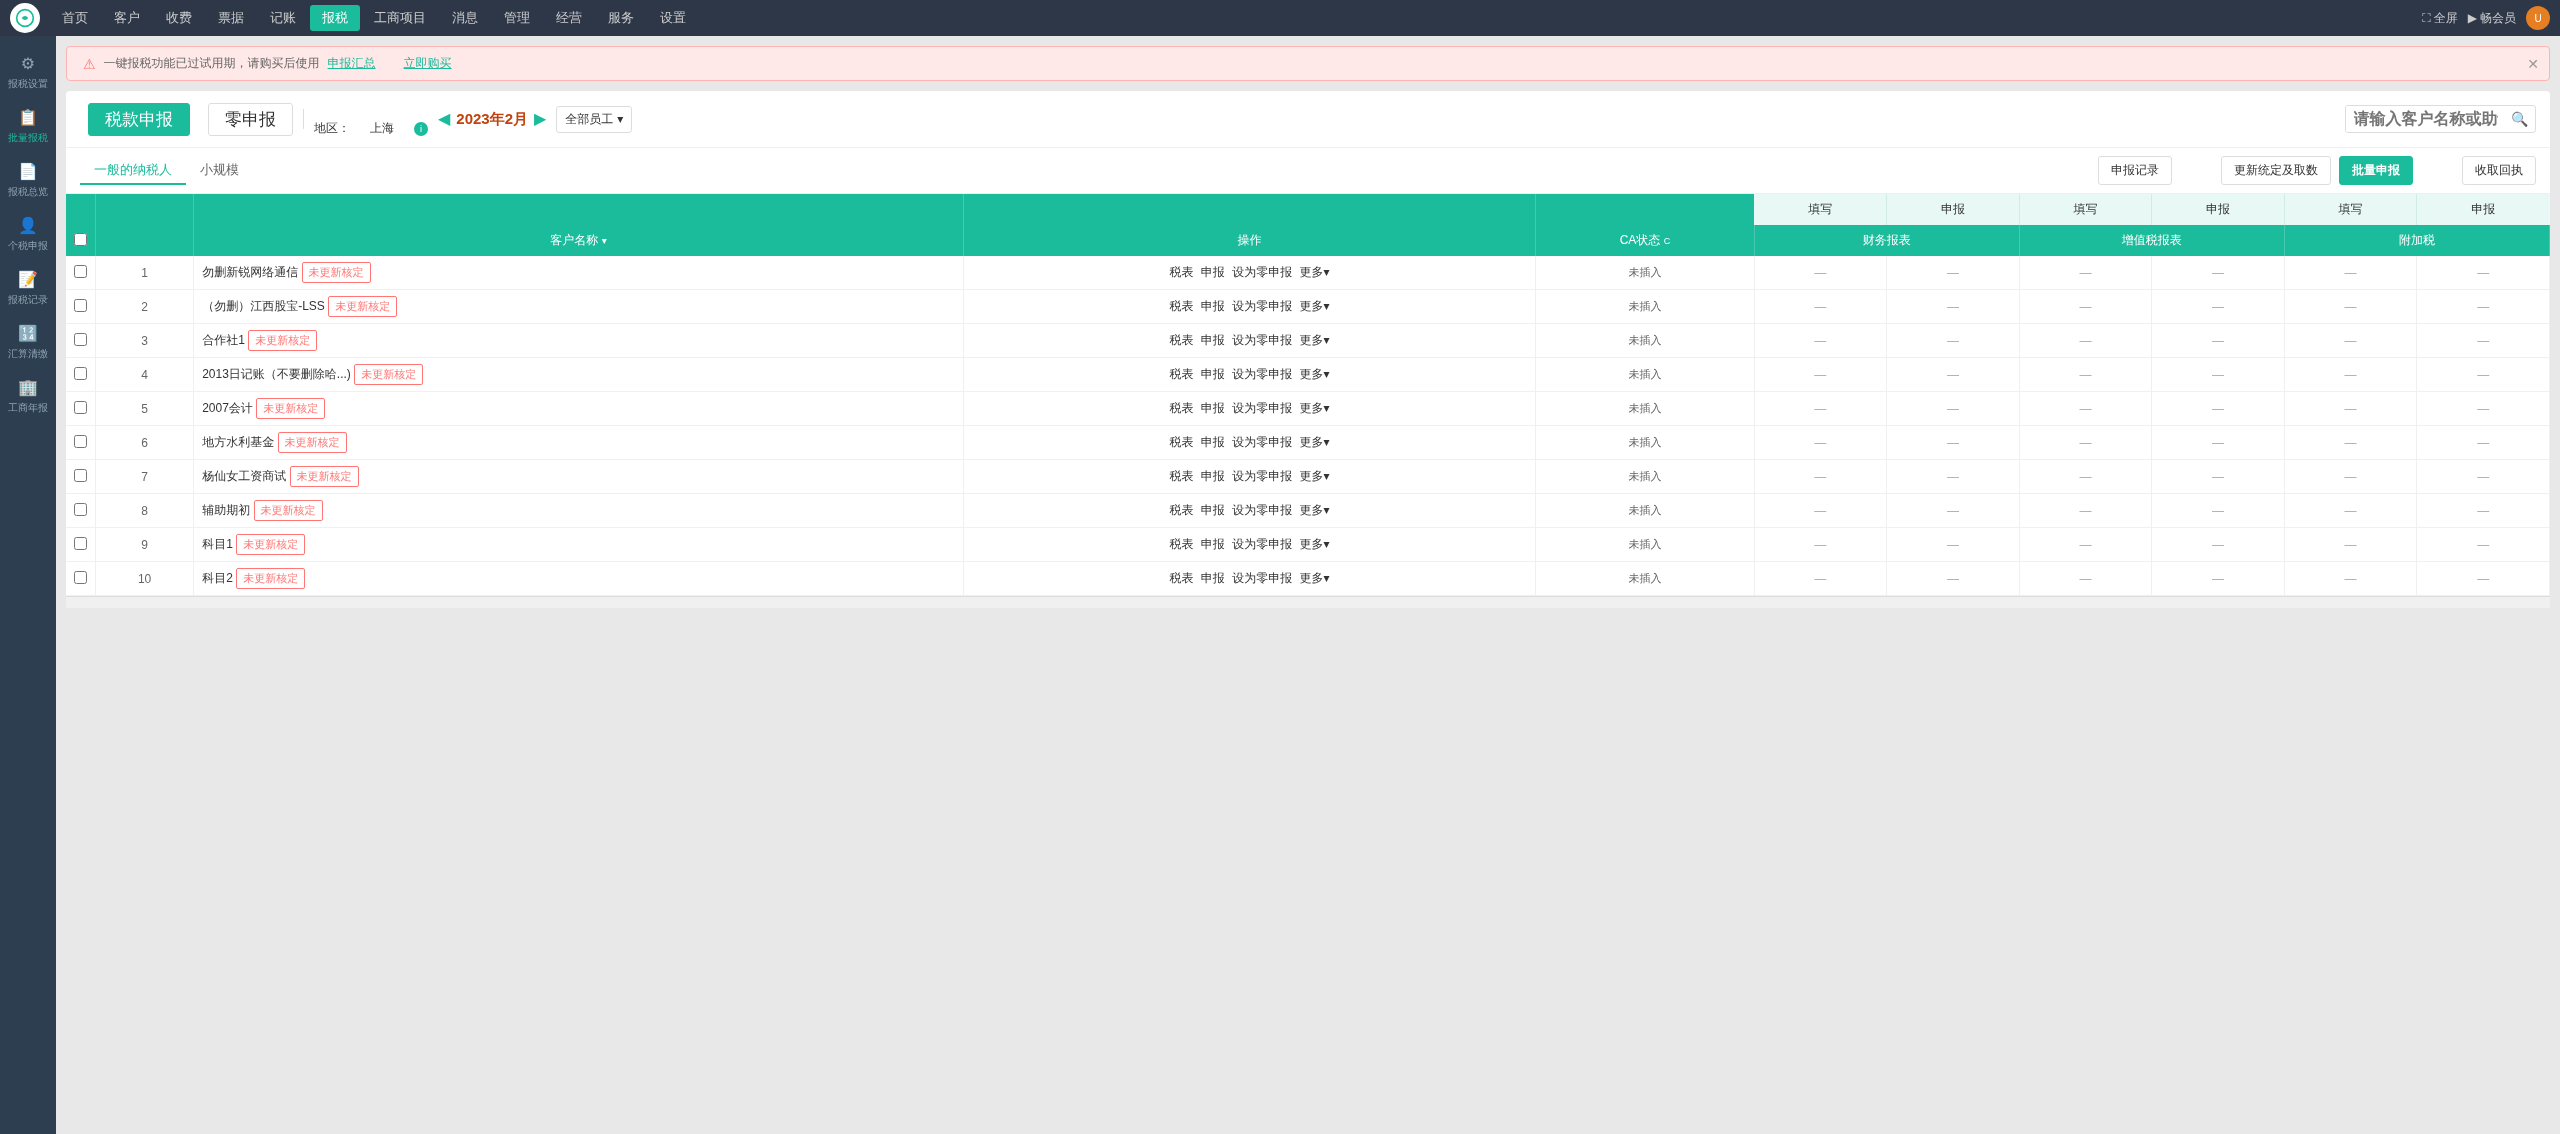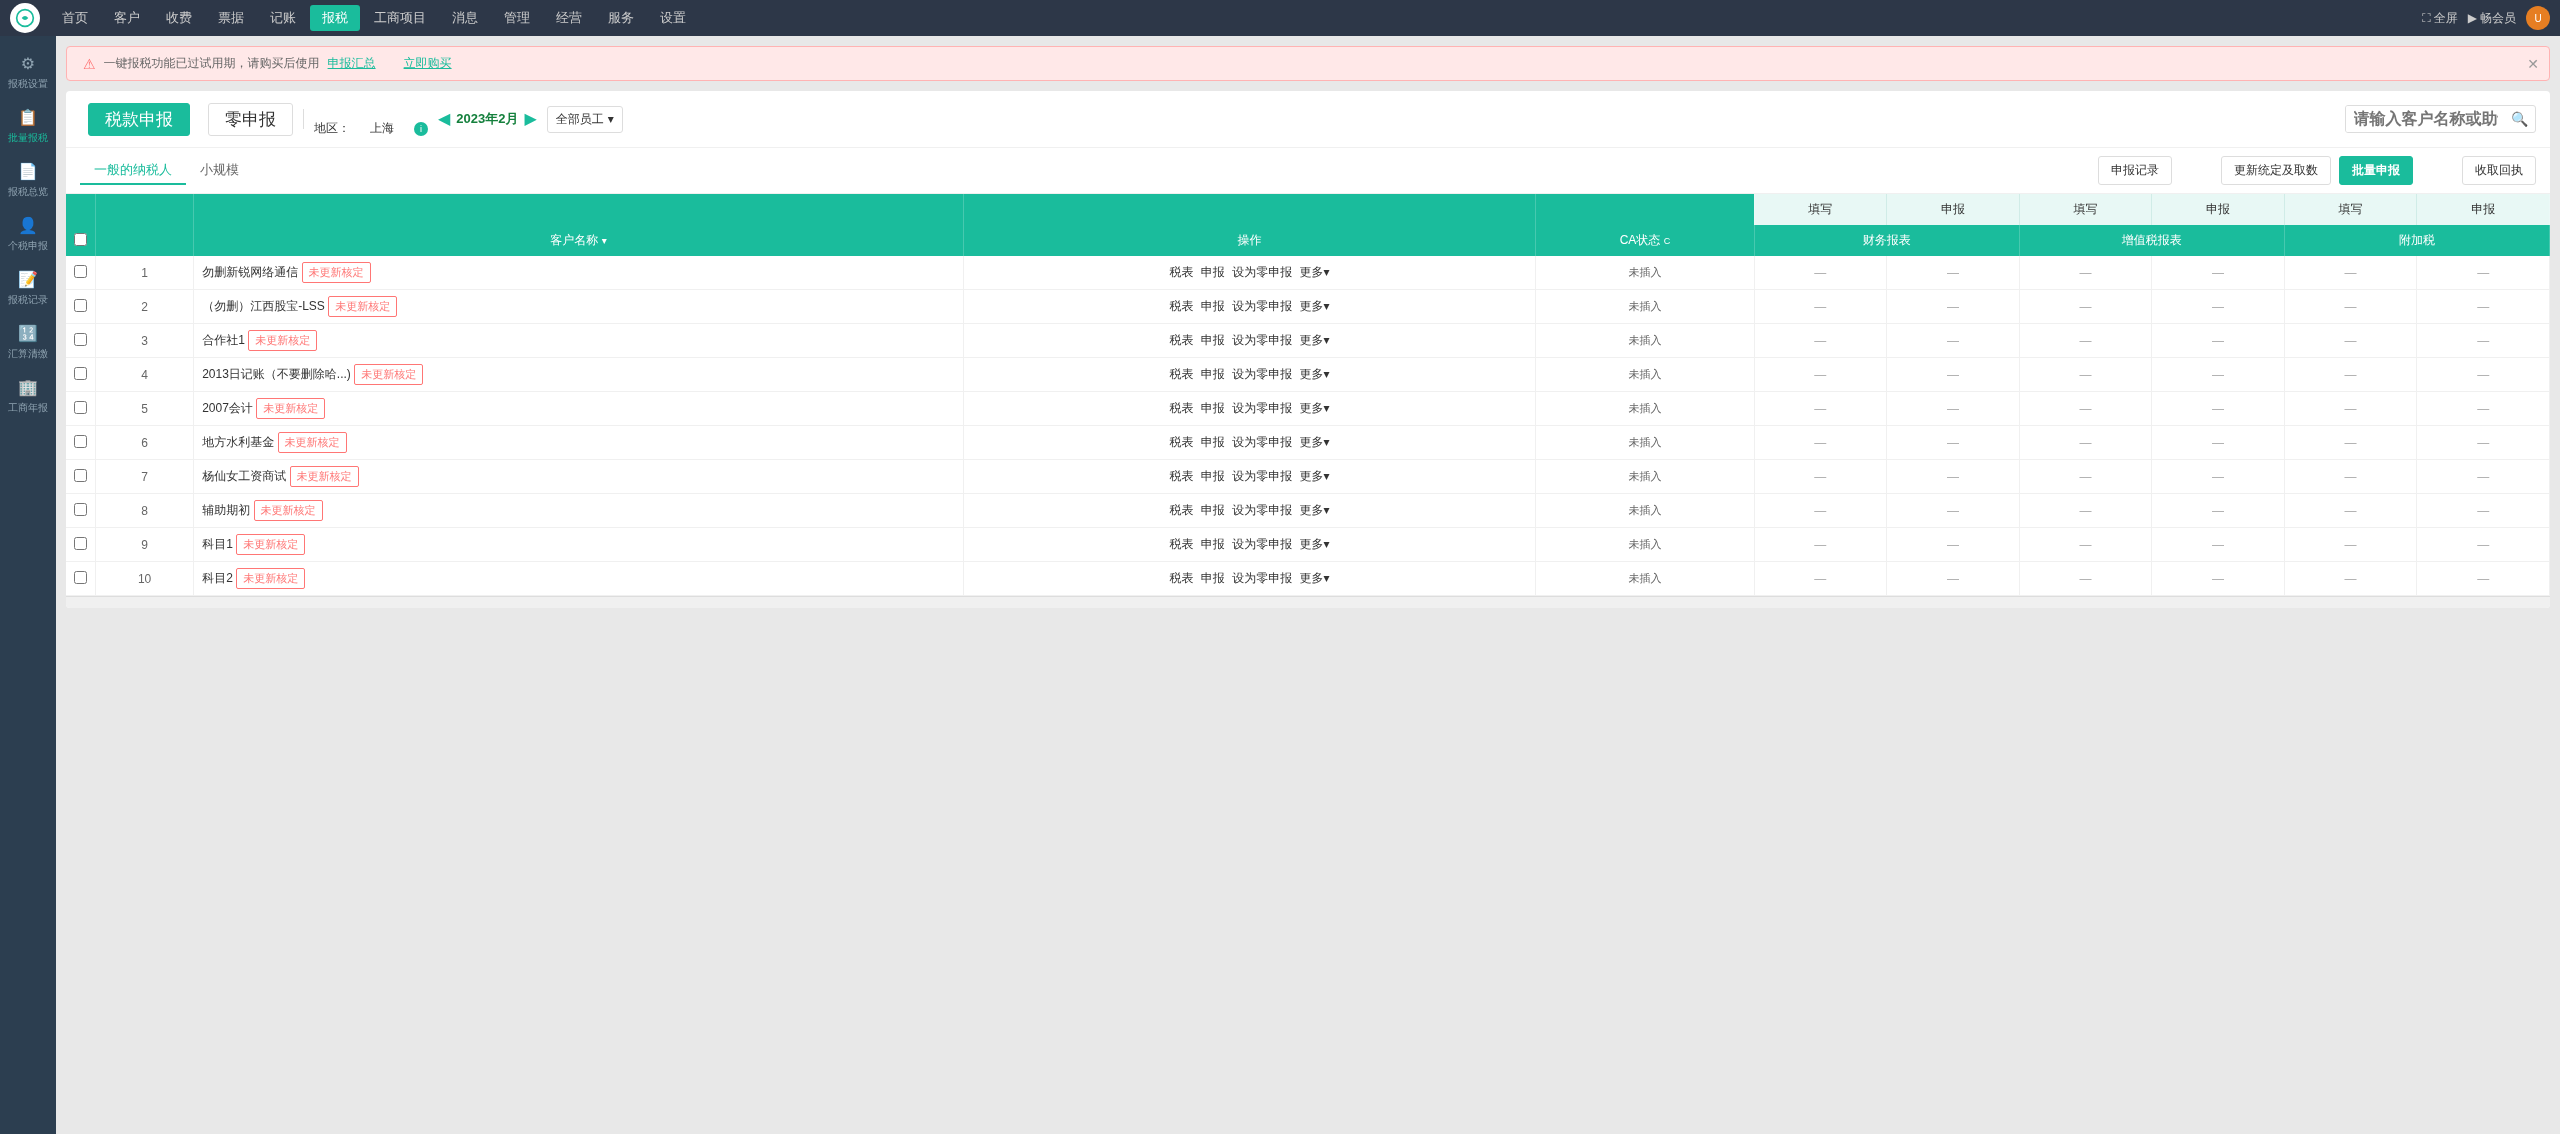--- a/index.html
+++ b/index.html
@@ -40,21 +40,21 @@
 
     
     .toolbar { padding: 10px 14px; display: flex; align-items: center; gap: 10px; border-bottom: 1px solid #f0f0f0; }
     .tab-btn { padding: 4px 16px; border-radius: 3px; border: 1px solid #ddd; background: #fff; cursor: pointer; font-size: 17px; color: #333; margin-left: 8px; }
     .tab-btn.active { background: #1abc9c; color: #fff; border-color: #1abc9c; }
     .toolbar-sep { flex: 0 0 1px; height: 20px; background: #ddd; }
     .location-area { display: flex; align-items: center; gap: 20px; color: #333; font-size: 12px; margin-top: 19px; }
     .info-icon { width: 14px; height: 14px; border-radius: 50%; background: #1abc9c; color: #fff; display: inline-flex; align-items: center; justify-content: center; font-size: 9px; cursor: pointer; }
     .date-nav { display: flex; align-items: center; gap: 6px; }
     .date-arrow { cursor: pointer; color: #1abc9c; font-size: 16px; line-height: 1; }
-    .date-label { color: #15803d; font-size: 13px; font-weight: bold; }
+    .date-label { color: #c2410c; font-size: 15px; font-weight: bold; }
     .staff-select { display: flex; align-items: center; gap: 4px; border: 1px solid #ddd; border-radius: 3px; padding: 4px 8px; cursor: pointer; font-size: 12px; color: #333; background: #fff; }
     .search-box { display: flex; align-items: center; border: 1px solid #ddd; border-radius: 3px; overflow: hidden; margin-left: auto; }
     .search-input { border: none; outline: none; padding: 4px 8px; font-size: 16px; width: 160px; color: #0c4a6e; font-weight: bold; }
     .search-btn { background: none; border: none; cursor: pointer; padding: 4px 6px; color: #aaa; font-size: 14px; }
 
     
     .action-row { padding: 8px 14px; display: flex; align-items: center; gap: 8px; border-bottom: 1px solid #f0f0f0; }
     .taxpayer-tabs { display: flex; gap: 0; }
     .taxpayer-tab { padding: 4px 14px; border-bottom: 2px solid transparent; cursor: pointer; font-size: 13px; color: #666; }
     .taxpayer-tab.active { color: #1abc9c; border-bottom-color: #1abc9c; }

